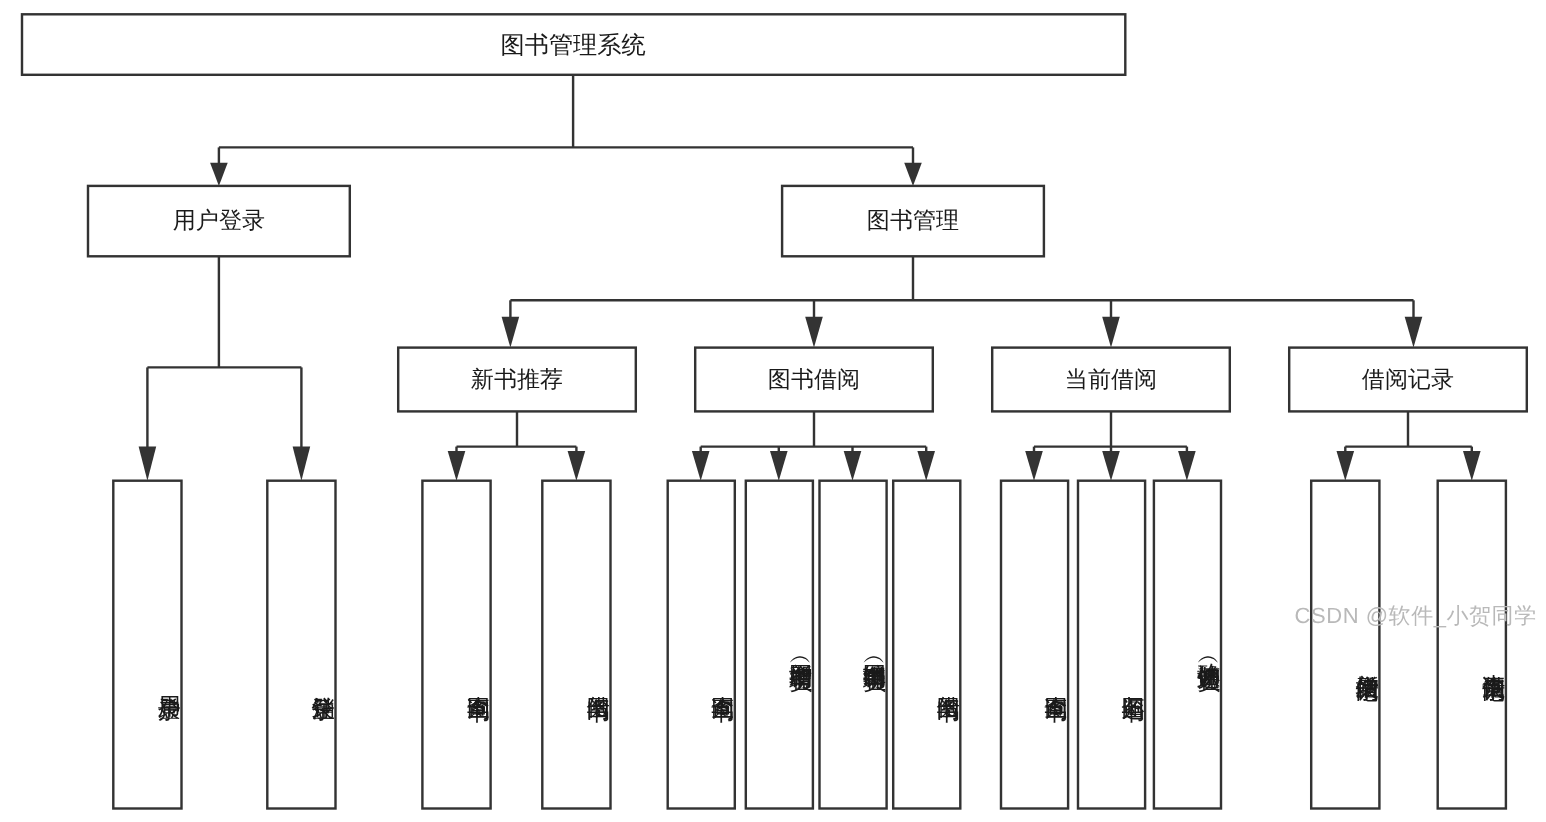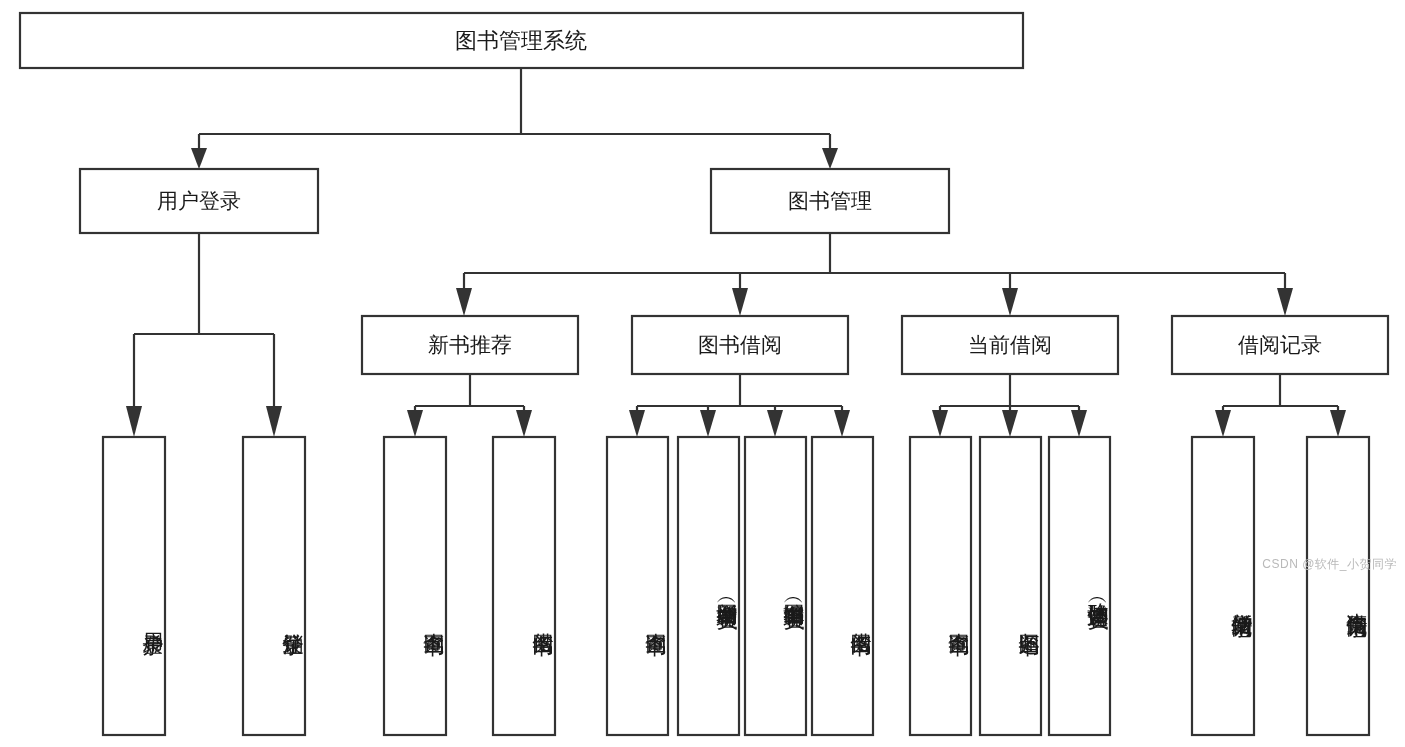--- a/index.html
+++ b/index.html
@@ -68,21 +68,21 @@
     align-items: flex-start;
     justify-content: center;
     white-space: nowrap;
     pointer-events: none;
   }
   .watermark {
     position: absolute;
     right: 8px;
     bottom: 6px;
     font-family: "Liberation Sans", "DejaVu Sans", sans-serif;
-    font-size: 12px;
+    font-size: 20px;
     color: #b9b9b9;
     white-space: nowrap;
     letter-spacing: 0.5px;
   }
 </style>
 </head>
 <body>
 
 <div id="diagram-root">
 

